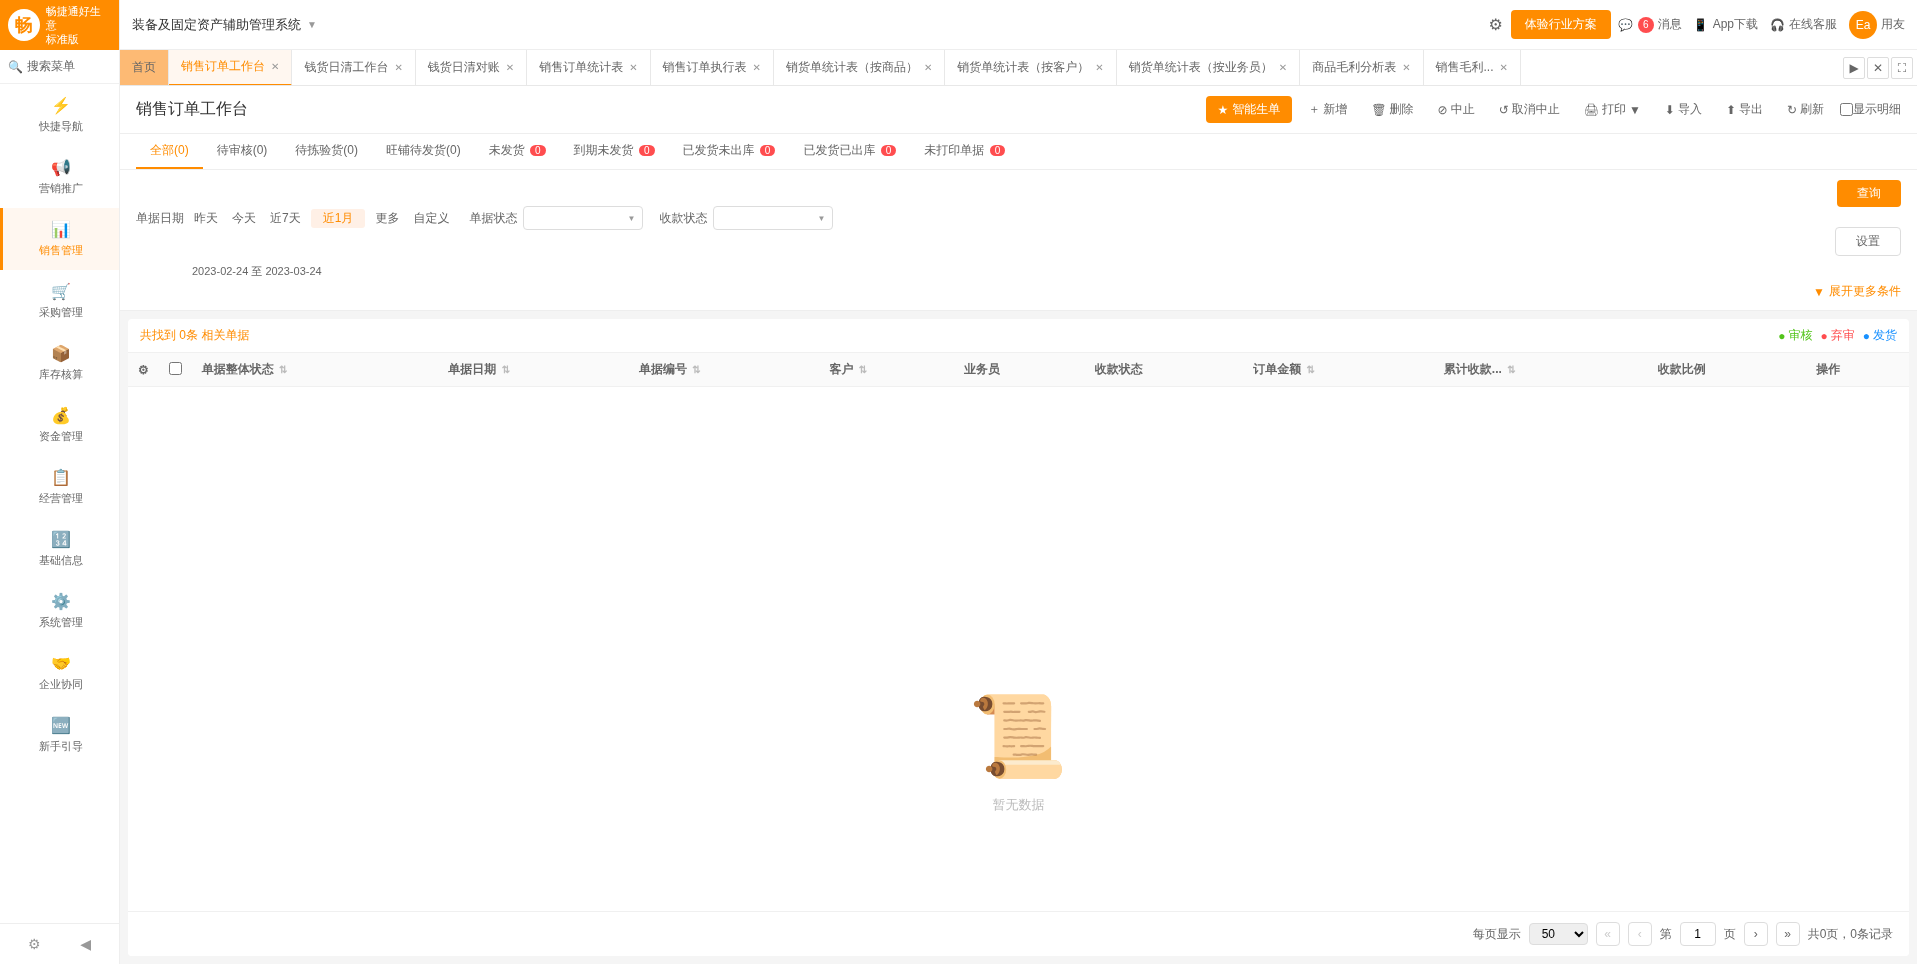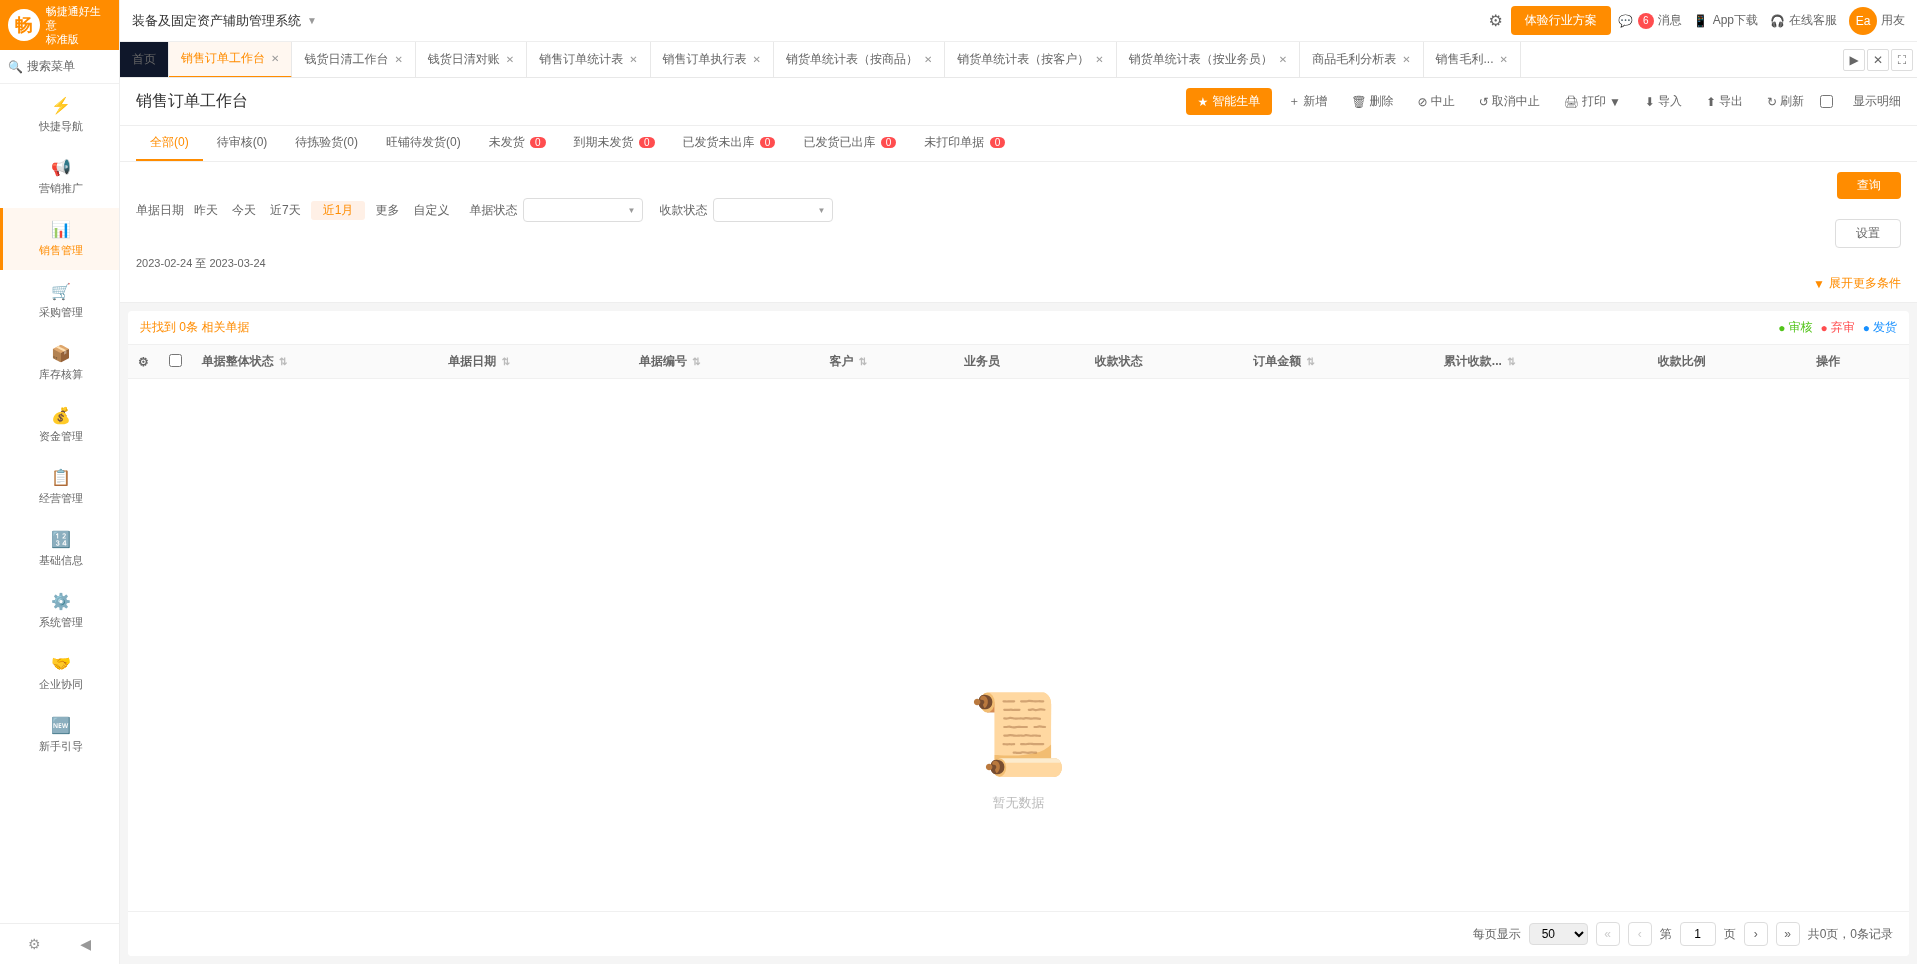--- a/index.html
+++ b/index.html
@@ -14,47 +14,47 @@
     .sidebar-item { padding: 12px 8px; display: flex; flex-direction: column; align-items: center; gap: 4px; cursor: pointer; color: #666; font-size: 11px; border-left: 3px solid transparent; }
     .sidebar-item.active { background: #fff7f0; color: #ff8c00; border-left: 3px solid #ff8c00; }
     .sidebar-item .icon { font-size: 16px; }
     .sidebar-bottom { margin-top: auto; padding: 8px; display: flex; justify-content: space-around; border-top: 1px solid #eee; }
     .sidebar-bottom-btn { cursor: pointer; color: #999; font-size: 14px; padding: 4px; }
 
     
     .main { flex: 1; display: flex; flex-direction: column; overflow: hidden; }
 
     
-    .topbar { height: 42px; background: #fff; border-bottom: 1px solid #eee; display: flex; align-items: center; padding: 0 12px; gap: 8px; }
+    .topbar { height: 50px; background: #fff; border-bottom: 1px solid #eee; display: flex; align-items: center; padding: 0 12px; gap: 8px; }
     .topbar-title { font-size: 13px; color: #333; flex: 1; display: flex; align-items: center; gap: 6px; }
     .topbar-title .dropdown-arrow { color: #999; font-size: 10px; }
     .topbar-gear { color: #666; cursor: pointer; font-size: 16px; }
     .topbar-industry-btn { background: #ff8c00; color: #fff; border: none; padding: 6px 14px; border-radius: 4px; cursor: pointer; font-size: 12px; }
     .topbar-right { display: flex; align-items: center; gap: 12px; margin-left: auto; }
     .topbar-right-item { display: flex; align-items: center; gap: 4px; color: #666; cursor: pointer; font-size: 12px; }
     .topbar-right-item .badge { background: #ff4d4f; color: #fff; border-radius: 50%; width: 16px; height: 16px; font-size: 10px; display: flex; align-items: center; justify-content: center; }
     .topbar-avatar { width: 28px; height: 28px; background: #ff8c00; border-radius: 50%; display: flex; align-items: center; justify-content: center; color: #fff; font-size: 12px; }
 
     
     .tabbar { background: #fff; border-bottom: 1px solid #e8e8e8; display: flex; align-items: center; overflow: hidden; height: 36px; }
     .tab { padding: 0 12px; height: 36px; display: flex; align-items: center; gap: 4px; cursor: pointer; color: #666; font-size: 12px; border-right: 1px solid #e8e8e8; white-space: nowrap; flex-shrink: 0; }
     .tab.active { background: #fff7f0; color: #ff8c00; border-bottom: 2px solid #ff8c00; }
-    .tab.home { background: #0f172a; }
+    .tab.home { background: #fdba74; }
     .tab .close-icon { font-size: 10px; color: #999; margin-left: 2px; }
     .tabbar-controls { margin-left: auto; display: flex; align-items: center; padding: 0 4px; gap: 2px; flex-shrink: 0; }
     .tabbar-controls button { background: none; border: 1px solid #ddd; width: 22px; height: 22px; cursor: pointer; color: #666; font-size: 12px; display: flex; align-items: center; justify-content: center; border-radius: 2px; }
 
     
     .content { flex: 1; overflow: hidden; display: flex; flex-direction: column; background: #f5f5f5; }
     .page-header { background: #fff; padding: 10px 16px; border-bottom: 1px solid #eee; display: flex; align-items: center; justify-content: space-between; }
     .page-title { font-size: 16px; font-weight: 500; color: #333; }
     .page-actions { display: flex; align-items: center; gap: 8px; }
     .btn-smart { background: #ff8c00; color: #fff; border: none; padding: 5px 12px; border-radius: 4px; cursor: pointer; font-size: 12px; display: flex; align-items: center; gap: 4px; }
     .btn-action { background: none; border: none; color: #666; cursor: pointer; font-size: 12px; display: flex; align-items: center; gap: 3px; padding: 4px 8px; }
-    .checkbox-label { display: flex; align-items: center; gap: 20px; color: #666; cursor: pointer; font-size: 12px; }
+    .checkbox-label { display: flex; align-items: center; gap: 0; color: #666; cursor: pointer; font-size: 12px; }
 
     
     .subtabs { background: #fff; padding: 0 16px; display: flex; align-items: center; gap: 0; border-bottom: 1px solid #eee; }
     .subtab { padding: 8px 14px; cursor: pointer; color: #666; font-size: 12px; border-bottom: 2px solid transparent; }
     .subtab.active { color: #ff8c00; border-bottom: 2px solid #ff8c00; font-weight: 500; }
     .subtab .count-badge { background: #ff4d4f; color: #fff; border-radius: 8px; padding: 0 5px; font-size: 10px; margin-left: 2px; }
 
     
     .filter-area { background: #fff; padding: 10px 16px; border-bottom: 1px solid #eee; }
     .filter-row { display: flex; align-items: center; gap: 16px; flex-wrap: wrap; }
@@ -370,21 +370,21 @@
               <option></option>
             </select>
           </div>
         </div>
         <div style="margin-left:auto;display:flex;gap:16px;flex-direction:column;align-items:flex-end;">
           <button class="btn-query">查询</button>
           <button class="btn-setting">设置</button>
         </div>
       </div>
       <div class="filter-row" style="margin-top:4px;">
-        <span class="filter-date-range" style="color:#666;font-size:11px;">2023-02-24 至 2023-03-24</span>
+        <span class="filter-date-range" style="color:#666;font-size:11px;margin-left:56px;">2023-02-24 至 2023-03-24</span>
       </div>
       <div style="display:flex;justify-content:center;margin-top:4px;">
         <span class="expand-btn">
           <span>▼</span>
           <span>展开更多条件</span>
         </span>
       </div>
     </div>
 
     <div class="table-area">

